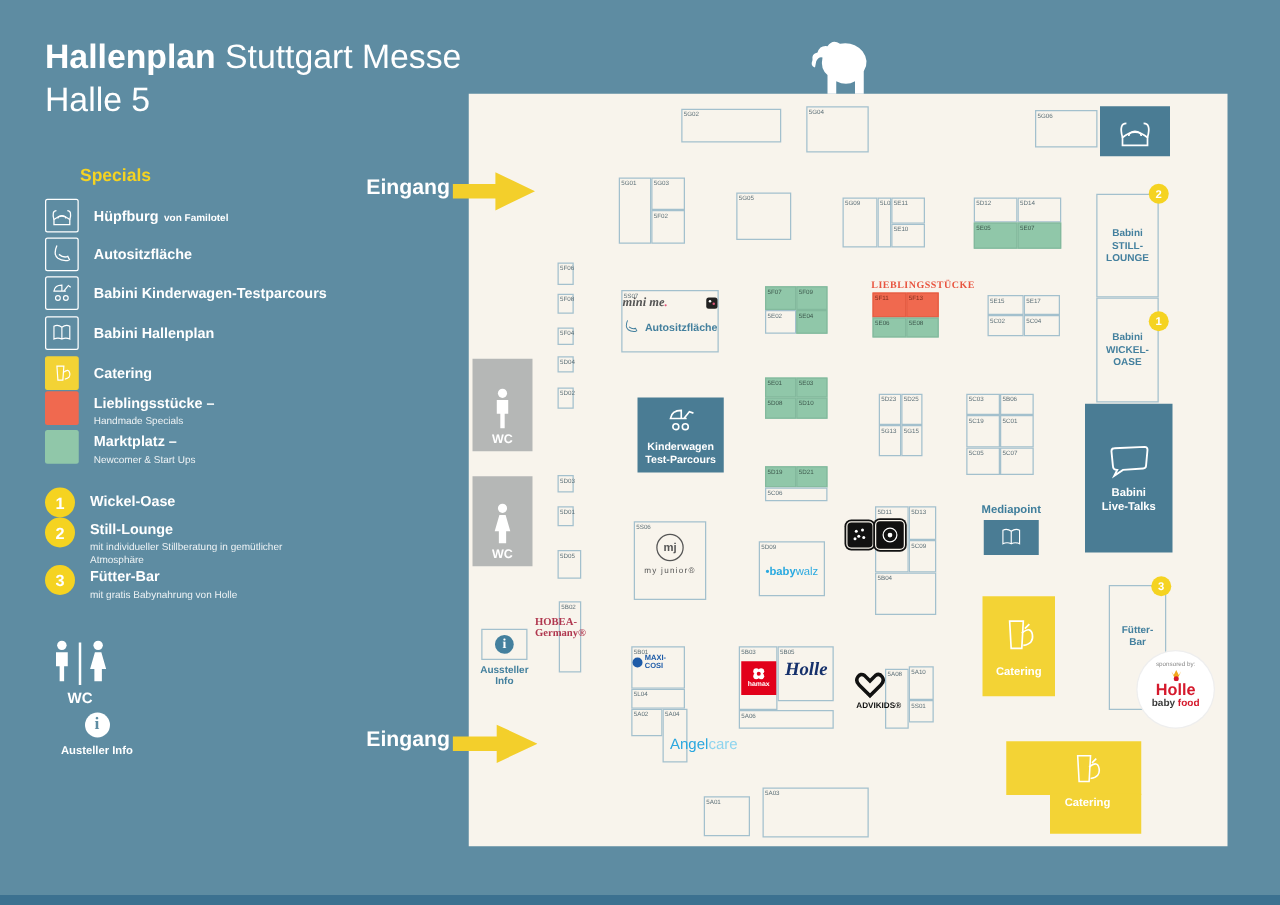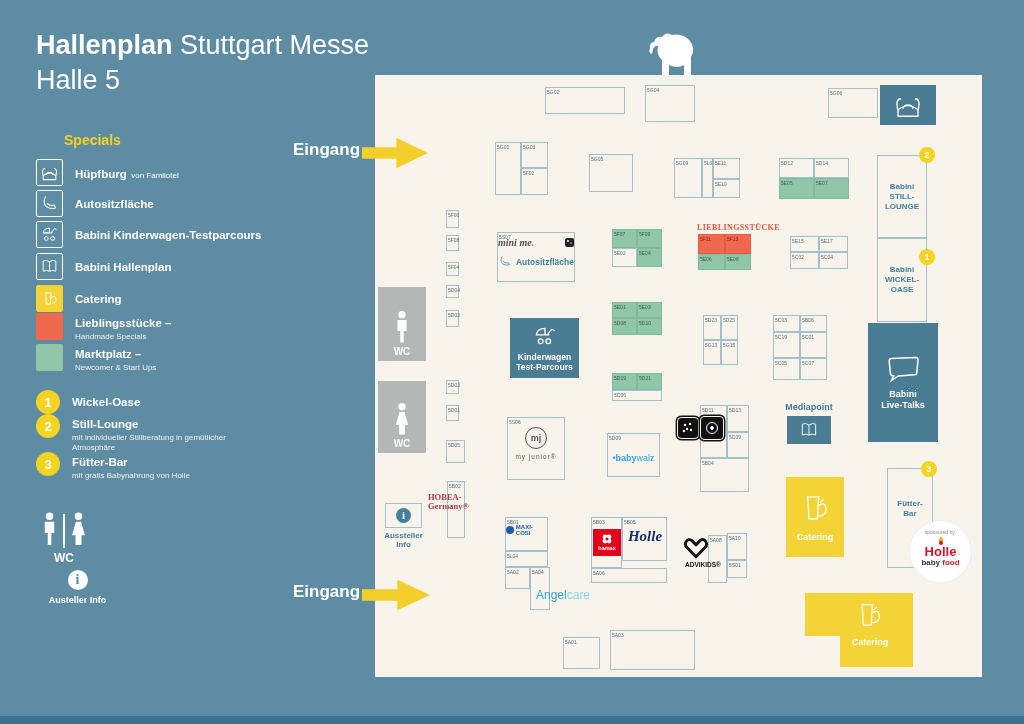--- a/index.html
+++ b/index.html
@@ -12,21 +12,21 @@
   #specials{left:36px;top:132px;color:#f5d321;font-weight:700;font-size:14px;margin-left:28px;}
   .leg-item{left:36px;display:flex;align-items:center;gap:12px;color:#fff;}
   .leg-icon{width:27px;height:27px;border:1.6px solid #fff;border-radius:2px;box-sizing:border-box;
             display:flex;align-items:center;justify-content:center;flex:0 0 auto;}
   .leg-icon.filled{background:#f3d335;border-color:#f3d335;}
   .leg-swatch{width:27px;height:27px;border-radius:2px;flex:0 0 auto;}
   .leg-swatch.red{background:#f0694f;} .leg-swatch.green{background:#90c7a9;}
   .leg-circle{width:24px;height:24px;border-radius:50%;background:#f5d321;color:#fff;font-weight:700;
               font-size:13px;display:flex;align-items:center;justify-content:center;flex:0 0 auto;}
   .leg-label{font-weight:700;font-size:11.5px;line-height:12px;}
-  .leg-suffix{font-weight:400;font-size:8px;}
+  .leg-suffix{font-weight:700;font-size:8px;}
   .leg-sub{font-weight:400;font-size:8px;line-height:10px;color:#eef3f5;margin-top:1px;max-width:170px;}
   
   #map-bg{left:375px;top:75px;width:607px;height:602px;background:#f8f4ec;}
   #bottom-bar{left:0;top:716px;width:1024px;height:8px;background:#3c7190;}
   .booth{position:absolute;background:#f8f4ec;border:1px solid #a3c0cd;box-sizing:border-box;}
   .booth.green{background:#90c7a9;border-color:#83b99d;}
   .booth.red{background:#f0694f;border-color:#e55d43;}
   .booth-label{display:block;font-size:5px;line-height:6px;color:#5d7078;padding:1px 0 0 1px;white-space:nowrap;}
   .booth.green .booth-label,.booth.red .booth-label{color:#3f5a4e;}
   .booth.red .booth-label{color:#7c2c1d;}

